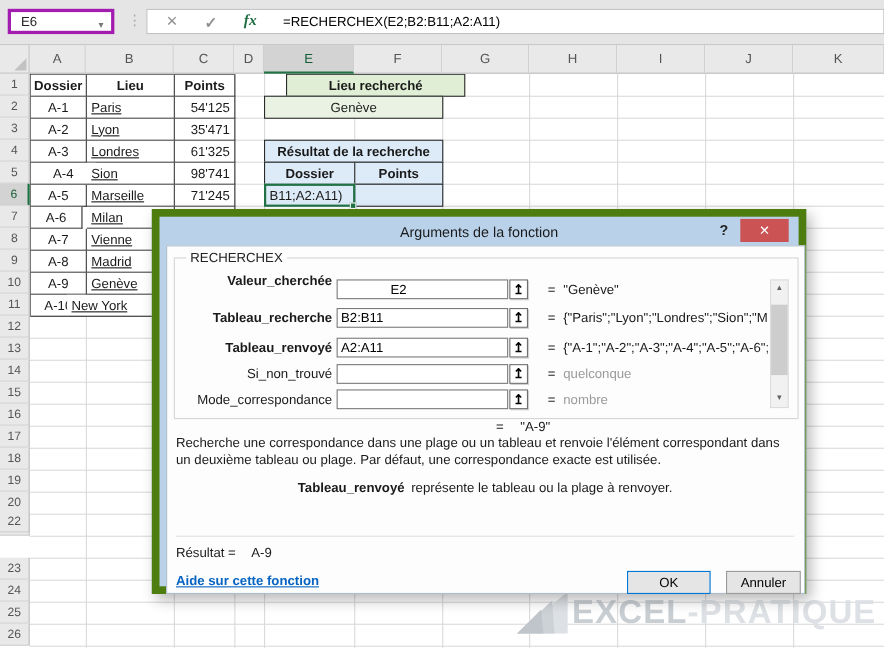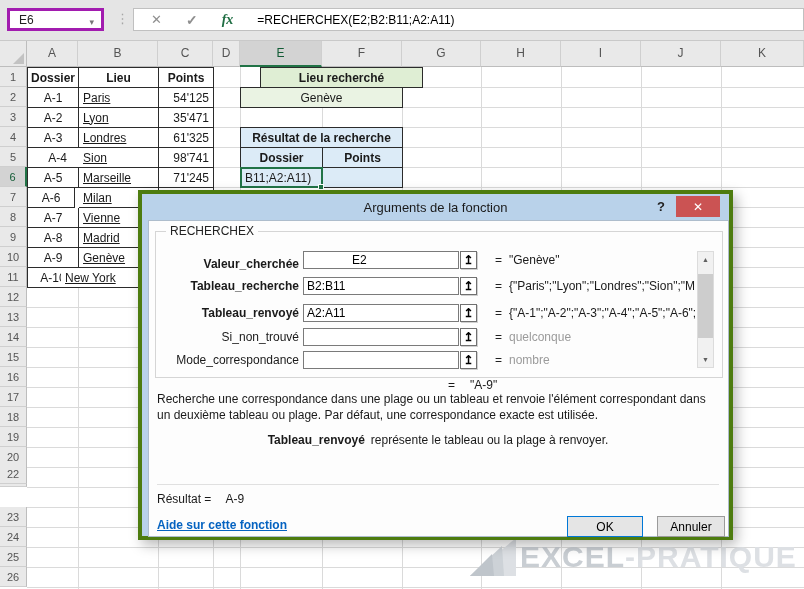--- a/index.html
+++ b/index.html
@@ -61,21 +61,21 @@
           border:1px solid #fff;box-sizing:border-box;z-index:5;}
 
   
   .wm{position:absolute;left:468px;top:534px;display:flex;align-items:center;z-index:5;}
   .wm-text{font-size:30px;font-weight:bold;letter-spacing:1px;white-space:nowrap;}
   .wm-p1{color:#c9ced3;}
   .wm-p2{color:#dde0e4;}
 
   
   .dialog{position:absolute;left:138px;top:190px;width:595px;height:350px;background:#b9d2ea;
-          border:4px solid #4d7c0f;box-sizing:border-box;box-shadow:4px 5px 12px rgba(0,0,0,.28);
+          border:7px solid #4d7c0f;box-sizing:border-box;box-shadow:4px 5px 12px rgba(0,0,0,.28);
           z-index:10;font-size:12px;}
   .dlg-title{position:absolute;left:0;top:0;right:0;height:26px;display:flex;align-items:center;
              justify-content:center;font-size:13px;color:#1a1a1a;}
   .dlg-help{position:absolute;right:64px;top:5px;font-weight:bold;color:#222;font-size:13px;}
   .dlg-close{position:absolute;right:9px;top:2px;width:44px;height:21px;background:#cb5353;
              color:#fff;display:flex;align-items:center;justify-content:center;font-size:12px;cursor:default;}
   .dlg-content{position:absolute;left:6px;top:26px;width:581px;height:317px;background:#fdfdfd;
                border:1px solid #aebdcc;box-sizing:border-box;}
   .fset{position:absolute;left:6px;top:10px;width:566px;height:145px;border:1px solid #d5d5d5;}
   .fset-legend{position:absolute;left:10px;top:-8px;background:#fdfdfd;padding:0 4px;color:#222;}
@@ -269,21 +269,21 @@
 
   <div class="dialog">
     <div class="dlg-title">Arguments de la fonction</div>
     <div class="dlg-help">?</div>
     <div class="dlg-close">✕</div>
     <div class="dlg-content">
       <div class="fset">
         <span class="fset-legend">RECHERCHEX</span>
       </div>
       <div id="dlg-fields">
-          <div class="f-label req" style="top: 34px;">Valeur_cherchée</div>
+          <div class="f-label req" style="top: 22px;">Valeur_cherchée</div>
           <input class="f-input" type="text" value="E2" style="top: 30px; padding-left: 48px;">
           <div class="f-pick" style="top: 30px;">↥</div>
           <span class="f-eq" style="top: 30px;">=</span>
           <span class="f-val" style="top: 30px;">"Genève"</span>
           <div class="f-label req" style="top: 56px;">Tableau_recherche</div>
           <input class="f-input" type="text" value="B2:B11" style="top: 56px;">
           <div class="f-pick" style="top: 56px;">↥</div>
           <span class="f-eq" style="top: 56px;">=</span>
           <span class="f-val" style="top: 56px;">{"Paris";"Lyon";"Londres";"Sion";"Ma</span>
           <div class="f-label req" style="top: 83px;">Tableau_renvoyé</div>

